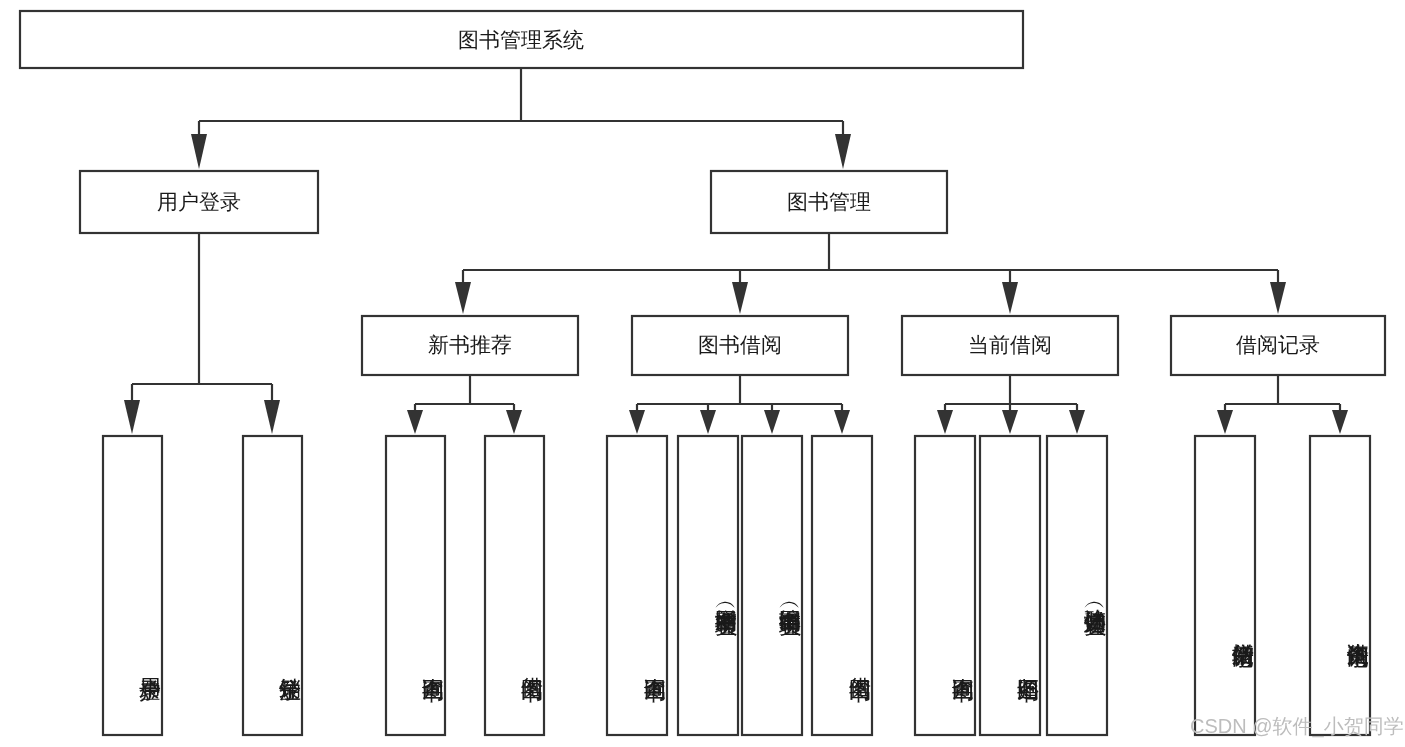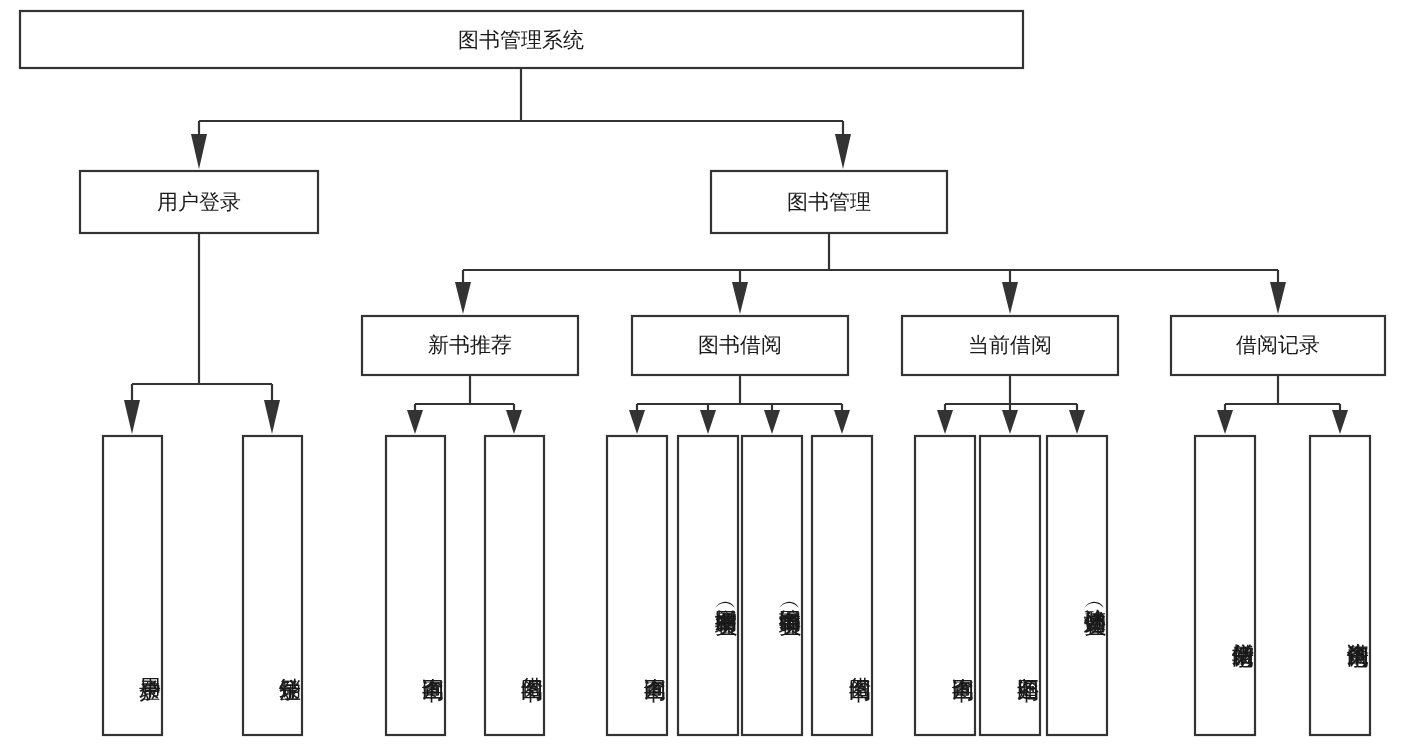--- a/index.html
+++ b/index.html
@@ -217,14 +217,15 @@
   <div class="leaf-label" style="left:742px; top:436px; width:60px; height:299px; padding-top:10px;">编辑图书（管理员）</div>
   <div class="leaf-label" style="left:812px; top:436px; width:60px; height:299px; padding-top:76px;">借阅图书</div>
 
   <div class="leaf-label" style="left:915px; top:436px; width:60px; height:299px; padding-top:76px;">查询图书</div>
   <div class="leaf-label" style="left:980px; top:436px; width:60px; height:299px; padding-top:76px;">归还图书</div>
   <div class="leaf-label" style="left:1047px; top:436px; width:60px; height:299px; padding-top:10px;">确认归还（管理员）</div>
 
   <div class="leaf-label" style="left:1195px; top:436px; width:60px; height:299px; padding-top:42px;">新增借阅记录</div>
   <div class="leaf-label" style="left:1310px; top:436px; width:60px; height:299px; padding-top:42px;">查询借阅记录</div>
 
+  <div class="watermark">CSDN @软件_小贺同学</div>
 
 </div>
 
 </body></html>

